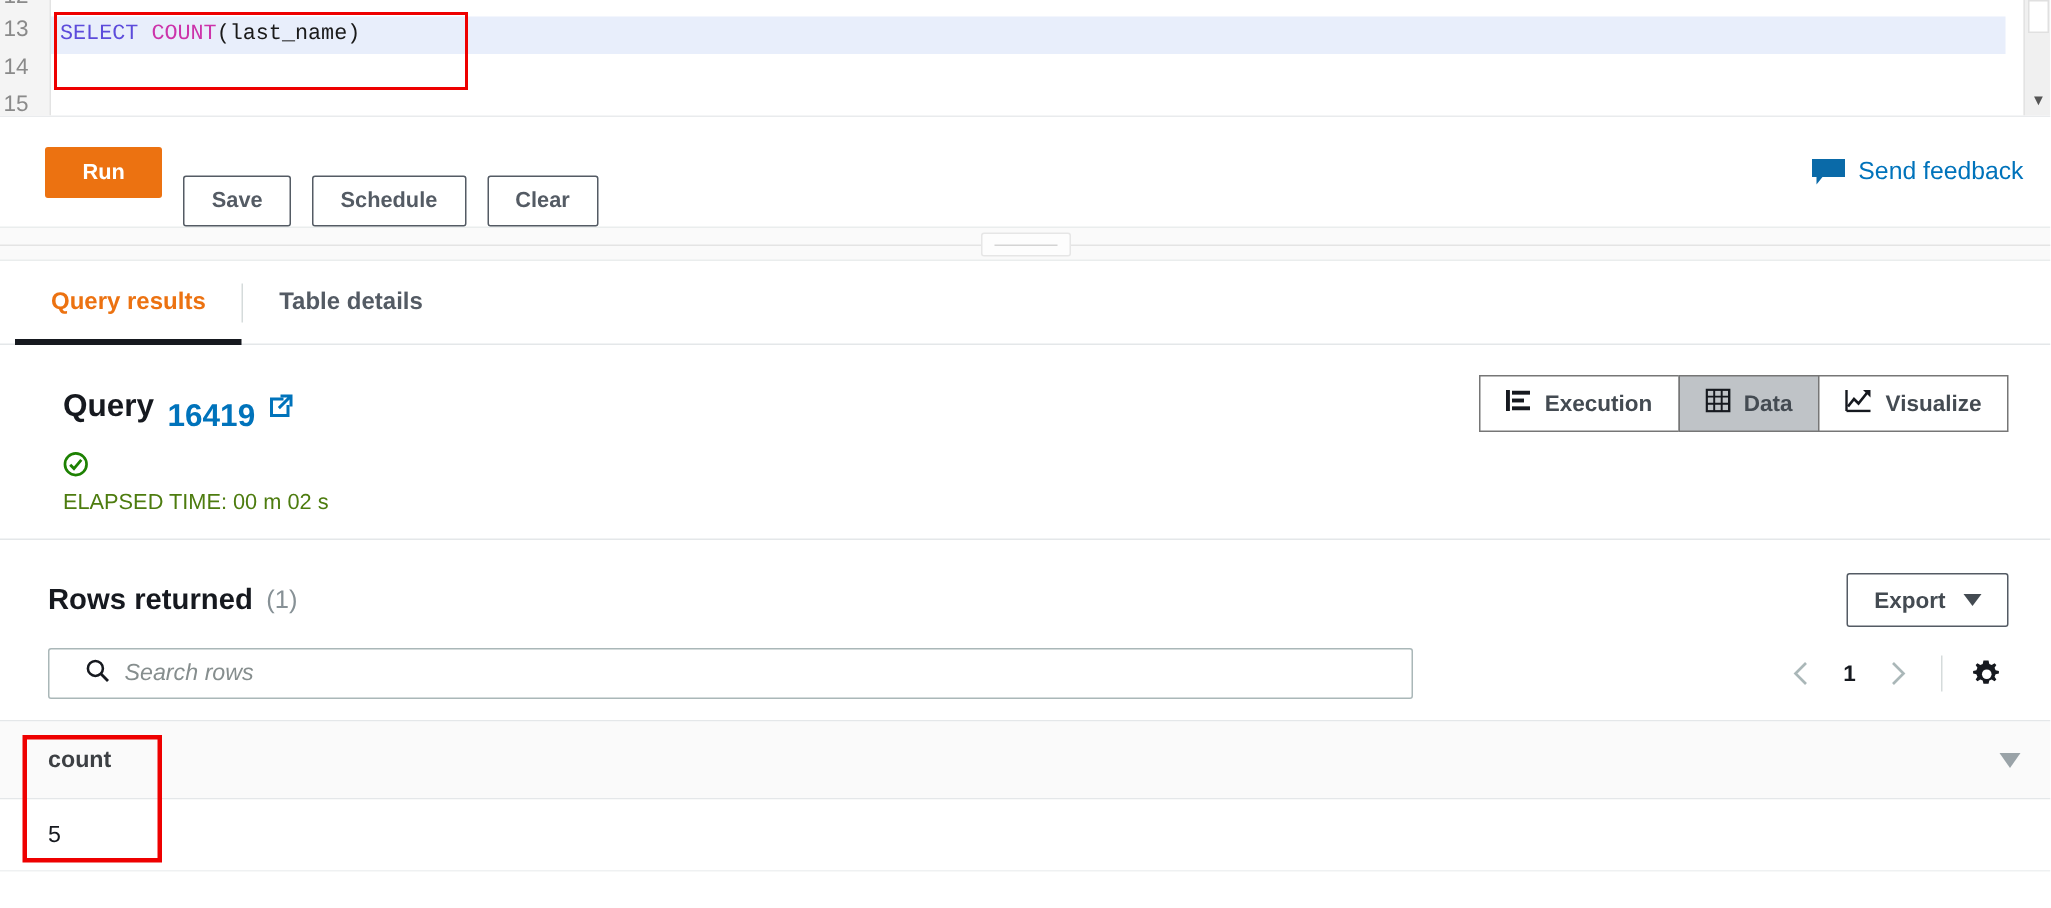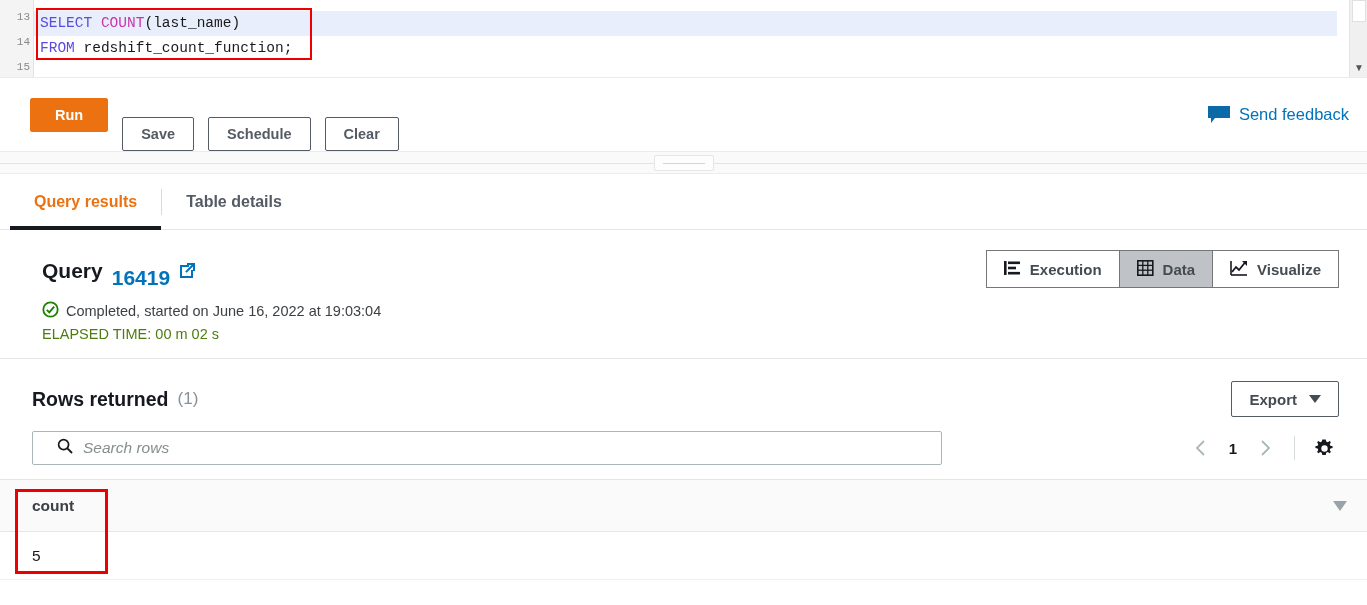--- a/index.html
+++ b/index.html
@@ -19,23 +19,23 @@
     border-bottom: 1px solid #e9ebed;
     overflow: hidden;
   }
   .gutter {
     position: absolute; top: 0; left: 0;
     width: 34px; height: 100%;
     background: #f4f4f4;
     border-right: 1px solid #e3e3e3;
   }
   .ln {
-    position: absolute; right: 3px;
-    font-family: Liberation Mono, monospace;
-    font-size: 11px;
+    position: absolute; right: 14px;
+    font-family: Liberation Sans, sans-serif;
+    font-size: 15px;
     color: #8a8a8a;
     text-align: right;
   }
   .ln-12 { top: -11px; }
   .ln-13 { top: 11px; }
   .ln-14 { top: 36px; }
   .ln-15 { top: 61px; }
 
   .code-area {
     position: absolute; top: 0; left: 34px; right: 30px; height: 100%;
@@ -351,21 +351,20 @@
 <div class="editor">
   <div class="gutter">
     <div class="ln ln-12">12</div>
     <div class="ln ln-13">13</div>
     <div class="ln ln-14">14</div>
     <div class="ln ln-15">15</div>
   </div>
 
   <div class="code-area">
     <div class="code-line l13"><span class="kw">SELECT</span> <span class="fn">COUNT</span><span class="pun">(last_name)</span></div>
-    <div class="code-line l14"><span class="kw">FROM</span><span class="pun"> redshift_count_function;</span></div>
     <div class="code-line l15"></div>
   </div>
 
   <div class="ann-sql"></div>
 
   <div class="editor-scrollbar">
     <div class="sb-thumb"></div>
     <div class="sb-arrow">▼</div>
   </div>
 </div>
@@ -452,21 +451,20 @@
     </div>
   </div>
 
   <div class="status">
     <span>
       <svg width="17" height="17" viewBox="0 0 17 17">
         <circle cx="8.5" cy="8.5" r="7.2" fill="none" stroke="#1d8102" stroke-width="1.8"></circle>
         <polyline points="4.8,8.8 7.3,11.4 12.2,5.6" fill="none" stroke="#1d8102" stroke-width="1.9"></polyline>
       </svg>
     </span>
-    <span>Completed, started on June 16, 2022 at 19:03:04</span>
   </div>
   <div class="elapsed">ELAPSED TIME: 00 m 02 s</div>
 </div>
 
 <div class="rows-head">
   <span class="rows-title">Rows returned</span>
   <span class="rows-count">(1)</span>
   <button class="export-btn">
     <span>Export</span>
     <span class="caret-down"></span>

